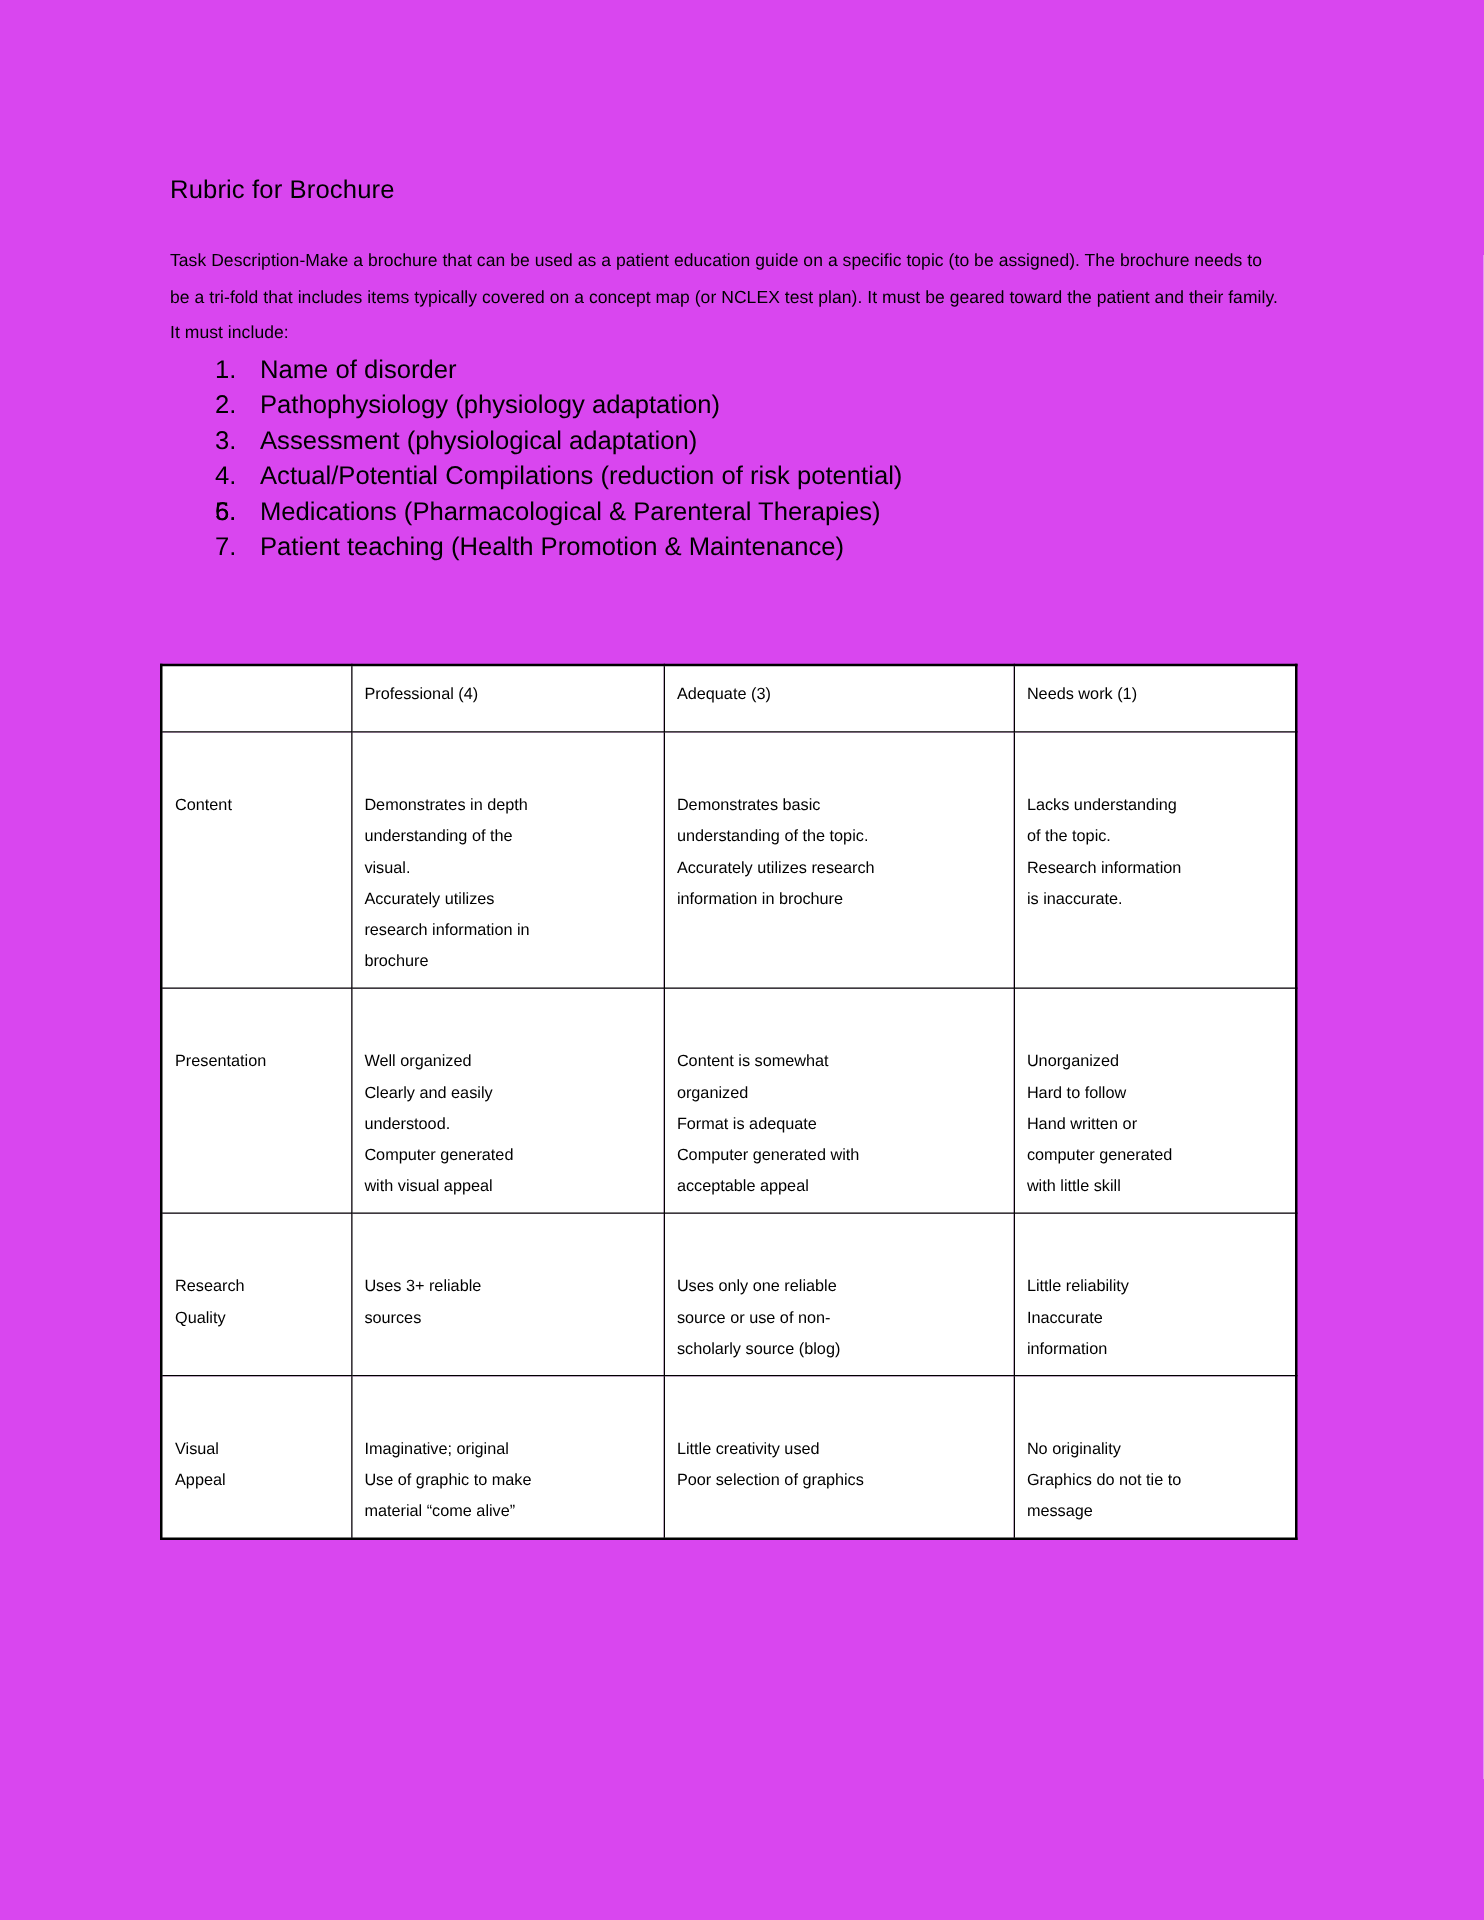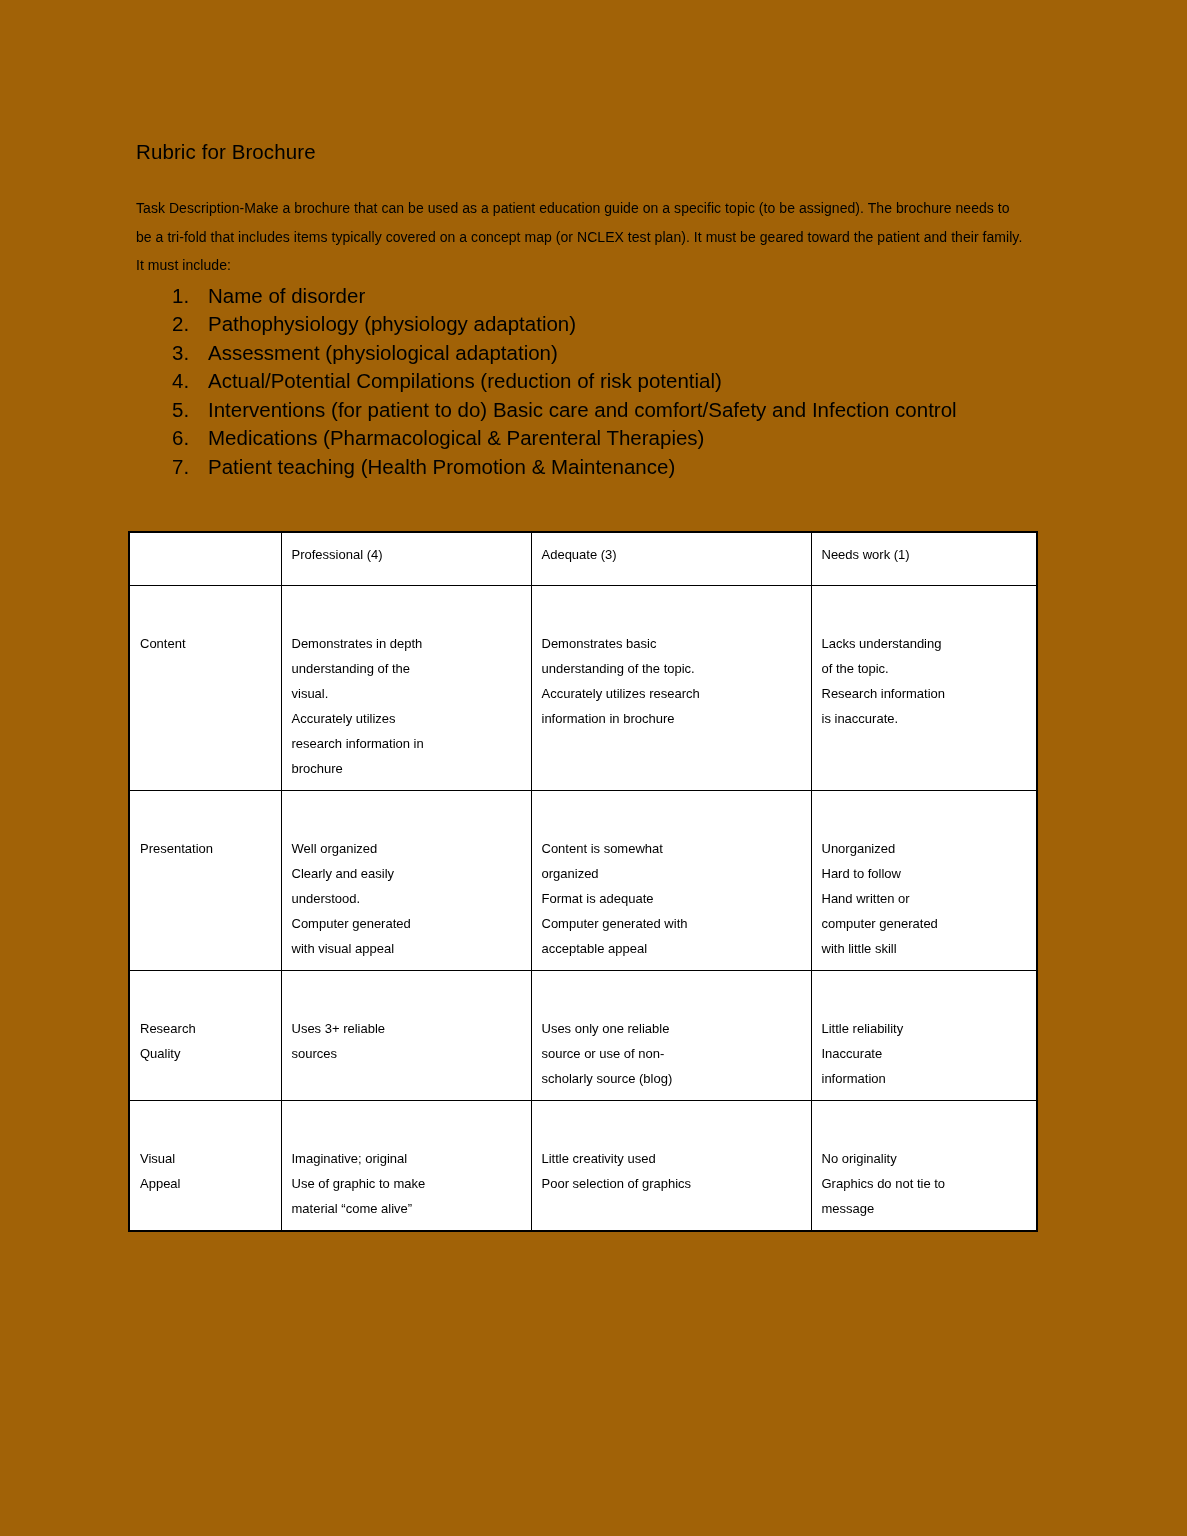--- a/index.html
+++ b/index.html
@@ -16,21 +16,21 @@
     color: #000000;
     -webkit-font-smoothing: antialiased;
   }
 
   .page {
     position: absolute;
     left: 0;
     top: 0;
     width: 1187px;
     height: 1536px;
-    background: #a16207;
+    background: #d946ef;
     overflow: hidden;
   }
 
   .doc-body {
     position: absolute;
     left: 136px;
     top: 138px;
     width: 920px;
   }
 
@@ -144,21 +144,20 @@
       <li class="req-item">
         <span class="req-num">3.</span>
         <span class="req-text">Assessment (physiological adaptation)</span>
       </li>
       <li class="req-item">
         <span class="req-num">4.</span>
         <span class="req-text">Actual/Potential Compilations (reduction of risk potential)</span>
       </li>
       <li class="req-item">
         <span class="req-num">5.</span>
-        <span class="req-text">Interventions (for patient to do) Basic care and comfort/Safety and Infection control</span>
       </li>
       <li class="req-item">
         <span class="req-num">6.</span>
         <span class="req-text">Medications (Pharmacological &amp; Parenteral Therapies)</span>
       </li>
       <li class="req-item">
         <span class="req-num">7.</span>
         <span class="req-text">Patient teaching (Health Promotion &amp; Maintenance)</span>
       </li>
     </ol>

